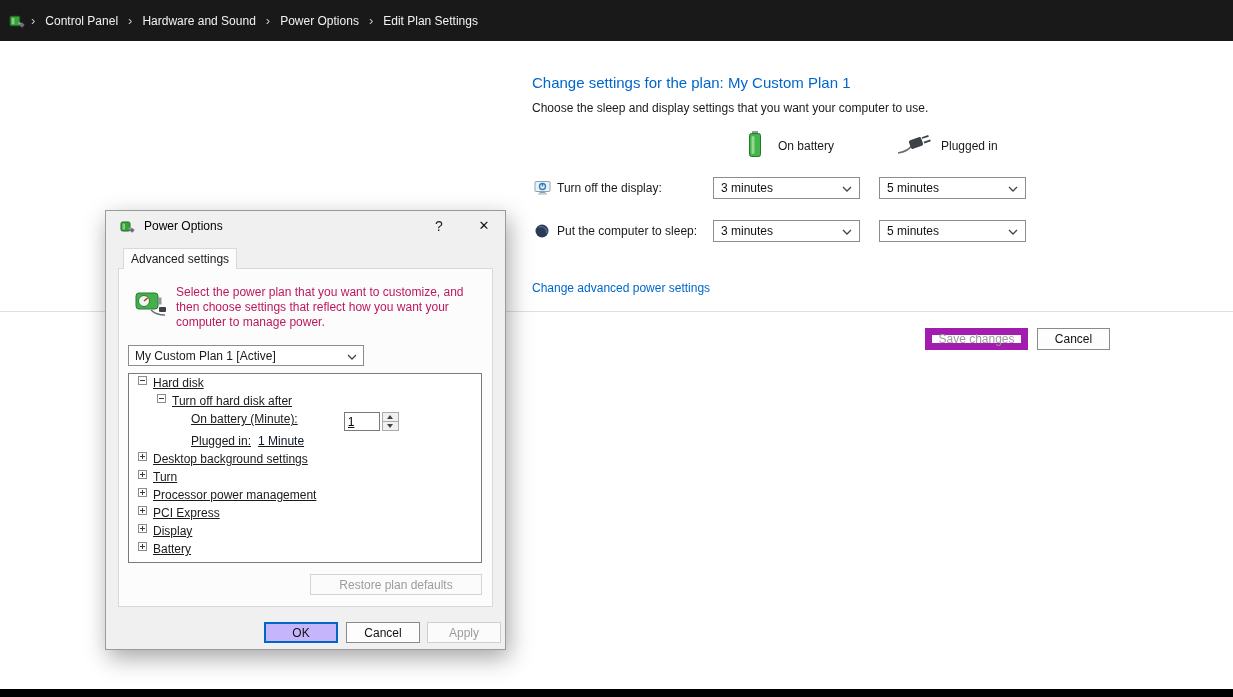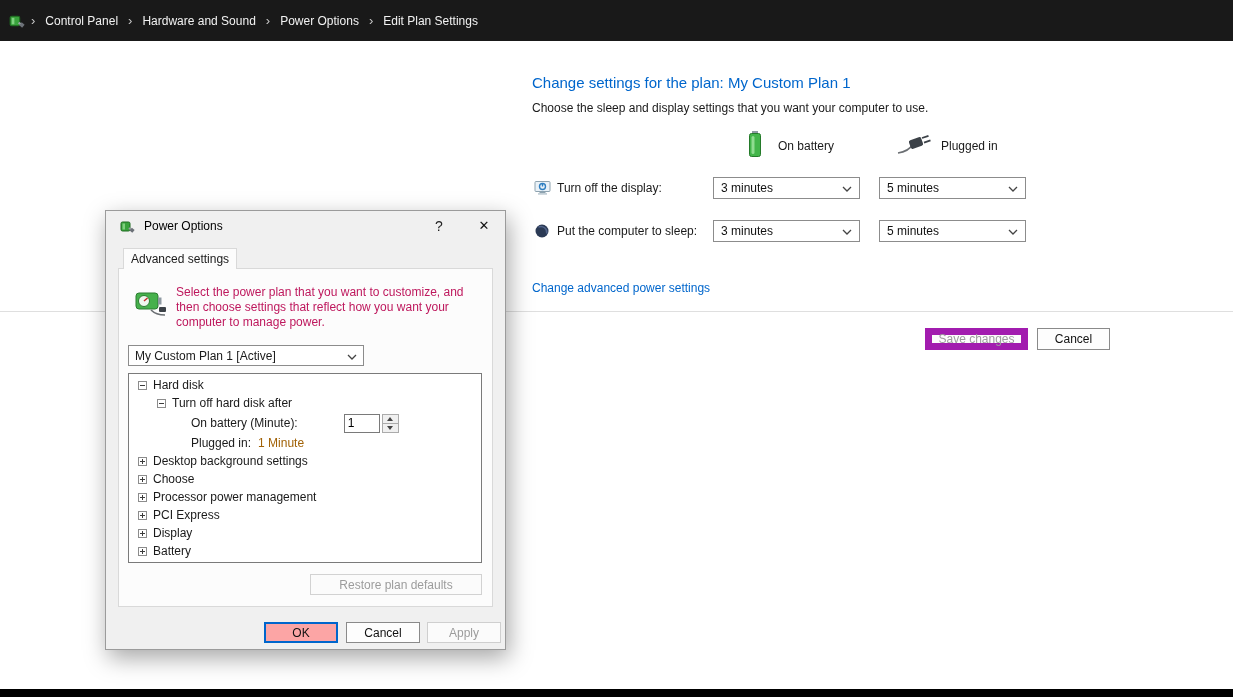--- a/index.html
+++ b/index.html
@@ -89,49 +89,49 @@
     position:absolute; left:9px; top:76px; width:236px; height:21px;
     background:#fff; border:1px solid #8c8c8c; display:flex; align-items:center;
     justify-content:space-between; padding:0 6px; cursor:default;
   }
   .plan-combo .dd-val { font-size:12px; }
 
   .tree {
     position:absolute; left:9px; top:104px; width:354px; height:190px;
     background:#fff; border:1px solid #7a7a7a; padding-top:2px; overflow:hidden;
   }
-  .trow { display:flex; align-items:center; height:18px; font-size:12px; cursor:default; }
+  .trow { display:flex; height:18px; font-size:12px; cursor:default;text-decoration:underline; }
   .trow.lvl0 { padding-left:9px; }
   .trow.lvl1 { padding-left:28px; }
   .trow.lvl2 { padding-left:62px; }
   .exp { width:9px; height:9px; border:1px solid #8c8c8c; background:#fff; position:relative; flex:none; margin-right:6px; cursor:default; }
   .exp::before { content:""; position:absolute; left:1px; top:3px; width:5px; height:1px; background:#3c3c3c; }
   .exp.plus::after { content:""; position:absolute; left:3px; top:1px; width:1px; height:5px; background:#3c3c3c; }
 
   .spin-wrap { display:flex; align-items:center; margin-left:8px; height:19px; }
   .spin-input {
     width:36px; height:19px; border:1px solid #7a7a7a; font-family:"Liberation Sans",sans-serif;
     font-size:12px; padding:0 3px; background:#fff; outline:none;
   }
   .spin-btns { width:17px; height:19px; margin-left:2px; display:flex; flex-direction:column; border:1px solid #ababab; background:#f0f0f0; }
   .spin-up, .spin-down { flex:1; display:flex; align-items:center; justify-content:center; cursor:default; }
   .spin-up { border-bottom:1px solid #ababab; }
   .tri-up    { width:0; height:0; border-left:3px solid transparent; border-right:3px solid transparent; border-bottom:4px solid #444; }
   .tri-down  { width:0; height:0; border-left:3px solid transparent; border-right:3px solid transparent; border-top:4px solid #444; }
 
-  .tree-link { color:#a16207; margin-left:7px; cursor:pointer; }
+  .tree-link { color:#0f172a; margin-left:7px; cursor:pointer; }
 
   .restore-btn {
     position:absolute; left:191px; top:305px; width:172px; height:21px;
     background:#fbfbfb; border:1px solid #d2d2d2; color:#9c9c9c;
   }
 
   .dlg-ok {
     position:absolute; left:158px; top:411px; width:74px; height:21px;
-    background:#fca5a5; border:1px solid #0066cc; box-shadow: inset 0 0 0 1px #0066cc; color:#111;
+    background:#c4b5fd; border:1px solid #0066cc; box-shadow: inset 0 0 0 1px #0066cc; color:#111;
   }
   .dlg-cancel {
     position:absolute; left:240px; top:411px; width:74px; height:21px;
     background:#fdfdfd; border:1px solid #8a8a8a; color:#111;
   }
   .dlg-apply {
     position:absolute; left:321px; top:411px; width:74px; height:21px;
     background:#fbfbfb; border:1px solid #cfcfcf; color:#9c9c9c;
   }
 
@@ -309,21 +309,21 @@
       <div class="trow lvl2">
         <span>Plugged in:</span>
         <span class="tree-link">1 Minute</span>
       </div>
       <div class="trow lvl0">
         <span class="exp plus"></span>
         <span>Desktop background settings</span>
       </div>
       <div class="trow lvl0">
         <span class="exp plus"></span>
-        <span>Choose</span>
+        <span>Turn</span>
       </div>
       <div class="trow lvl0">
         <span class="exp plus"></span>
         <span>Processor power management</span>
       </div>
       <div class="trow lvl0">
         <span class="exp plus"></span>
         <span>PCI Express</span>
       </div>
       <div class="trow lvl0">

